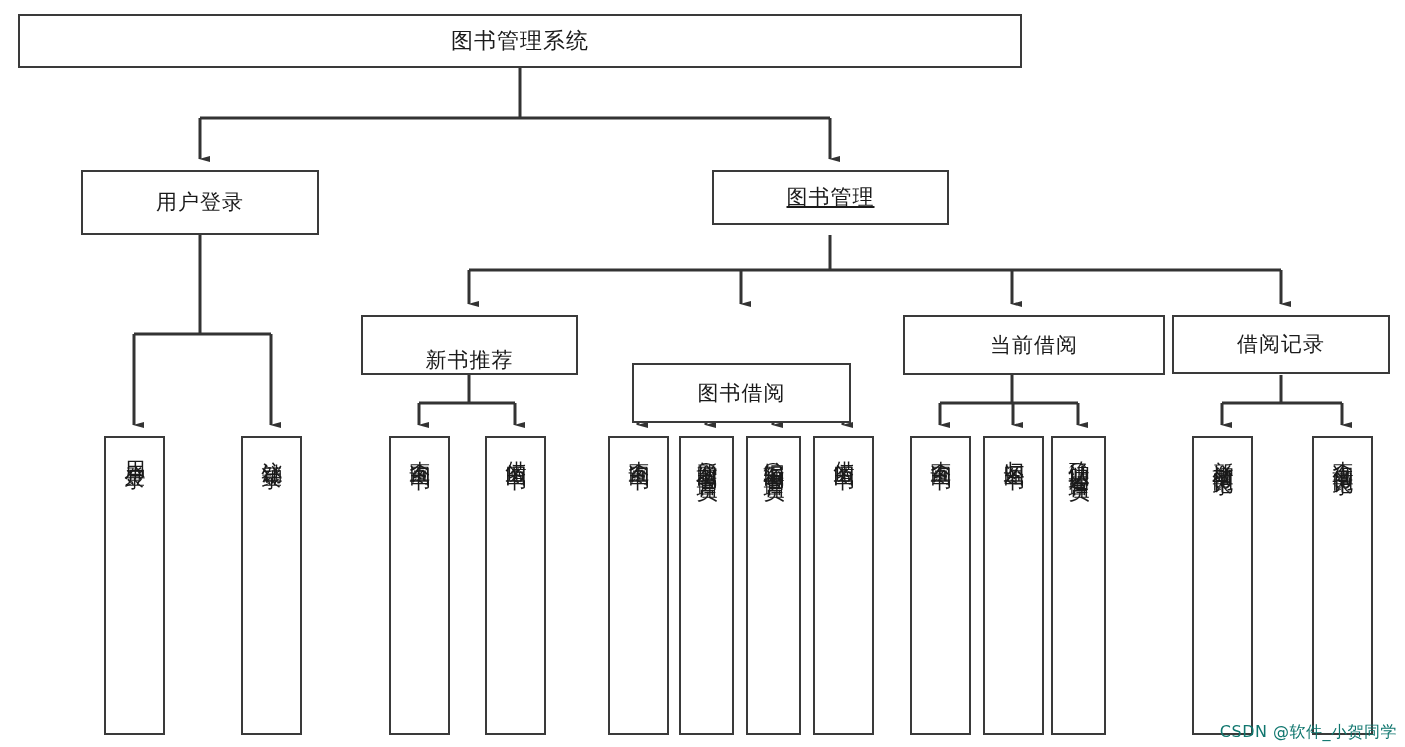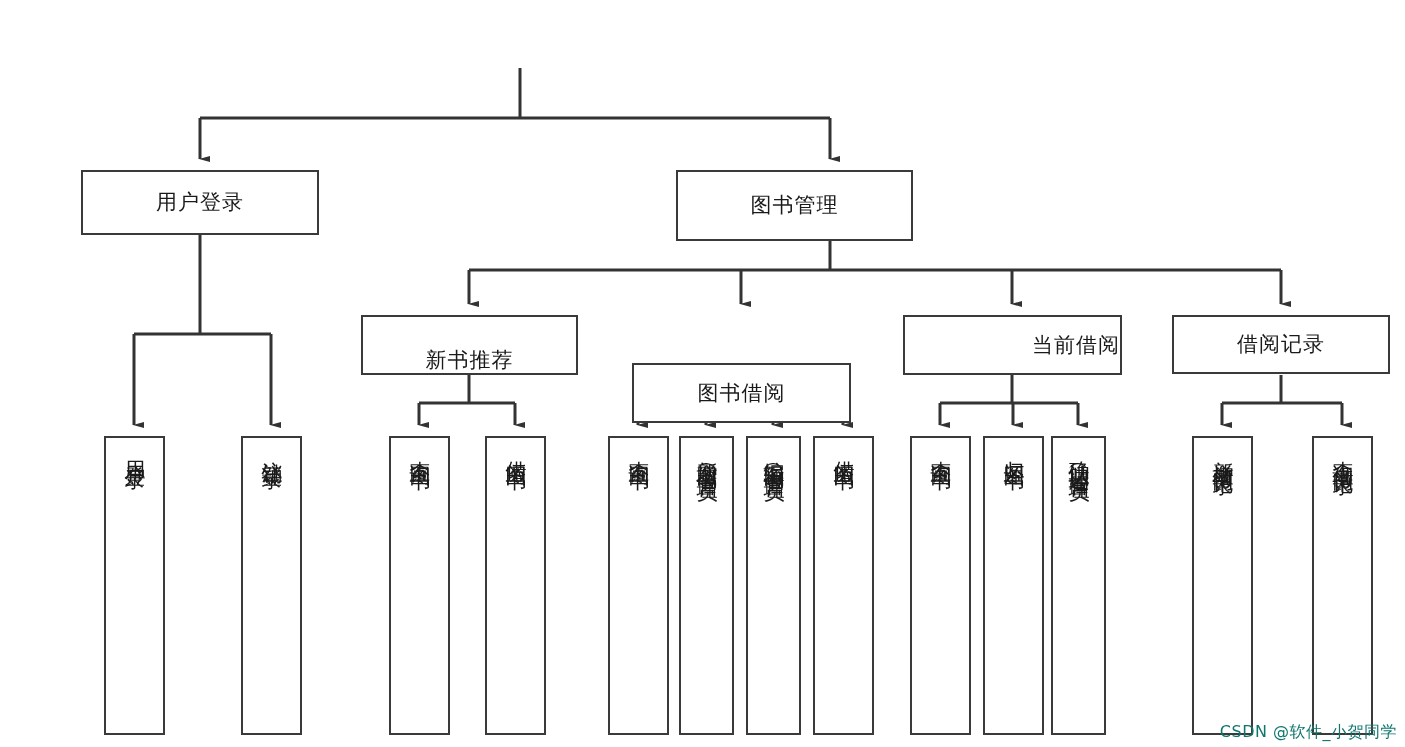--- a/index.html
+++ b/index.html
@@ -116,35 +116,38 @@
         <path d="M940,403 L940,425" marker-end="url(#arrowhead)"></path>
         <path d="M1013,403 L1013,425" marker-end="url(#arrowhead)"></path>
         <path d="M1078,403 L1078,425" marker-end="url(#arrowhead)"></path>
         <path d="M1281,375 L1281,403"></path>
         <path d="M1222,403 L1342,403"></path>
         <path d="M1222,403 L1222,425" marker-end="url(#arrowhead)"></path>
         <path d="M1342,403 L1342,425" marker-end="url(#arrowhead)"></path>
       </g>
   </svg>
 
+  <div class="node root horiz" style="left: 18px; top: 14px; width: 1004px; height: 54px;">
+    <span class="node-label">图书管理系统</span>
+  </div>
 
   <div id="node-host">
       <div class="node horiz" style="left: 81px; top: 170px; width: 238px; height: 65px;">
         <span class="node-label">用户登录</span>
       </div>
-      <div class="node horiz" style="left: 676px; top: 170px; width: 237px; height: 71px;">
+      <div class="node horiz" style="left: 712px; top: 170px; width: 237px; height: 55px; text-decoration: underline;">
         <span class="node-label">图书管理</span>
       </div>
       <div class="node horiz" style="left: 361px; top: 315px; width: 217px; height: 60px; align-items: flex-end;">
         <span class="node-label">新书推荐</span>
       </div>
       <div class="node horiz" style="left: 632px; top: 315px; width: 219px; height: 60px; margin-top: 48px;">
         <span class="node-label">图书借阅</span>
       </div>
-      <div class="node horiz" style="left: 903px; top: 315px; width: 219px; height: 60px; justify-content: flex-end;">
+      <div class="node horiz" style="left: 903px; top: 315px; width: 262px; height: 60px;">
         <span class="node-label">当前借阅</span>
       </div>
       <div class="node horiz" style="left: 1172px; top: 315px; width: 218px; height: 59px;">
         <span class="node-label">借阅记录</span>
       </div>
       <div class="node vert" style="left: 104px; top: 436px; width: 61px; height: 299px;">
         <span class="node-label">用户登录</span>
       </div>
       <div class="node vert" style="left: 241px; top: 436px; width: 61px; height: 299px;">
         <span class="node-label">注销登录</span>

